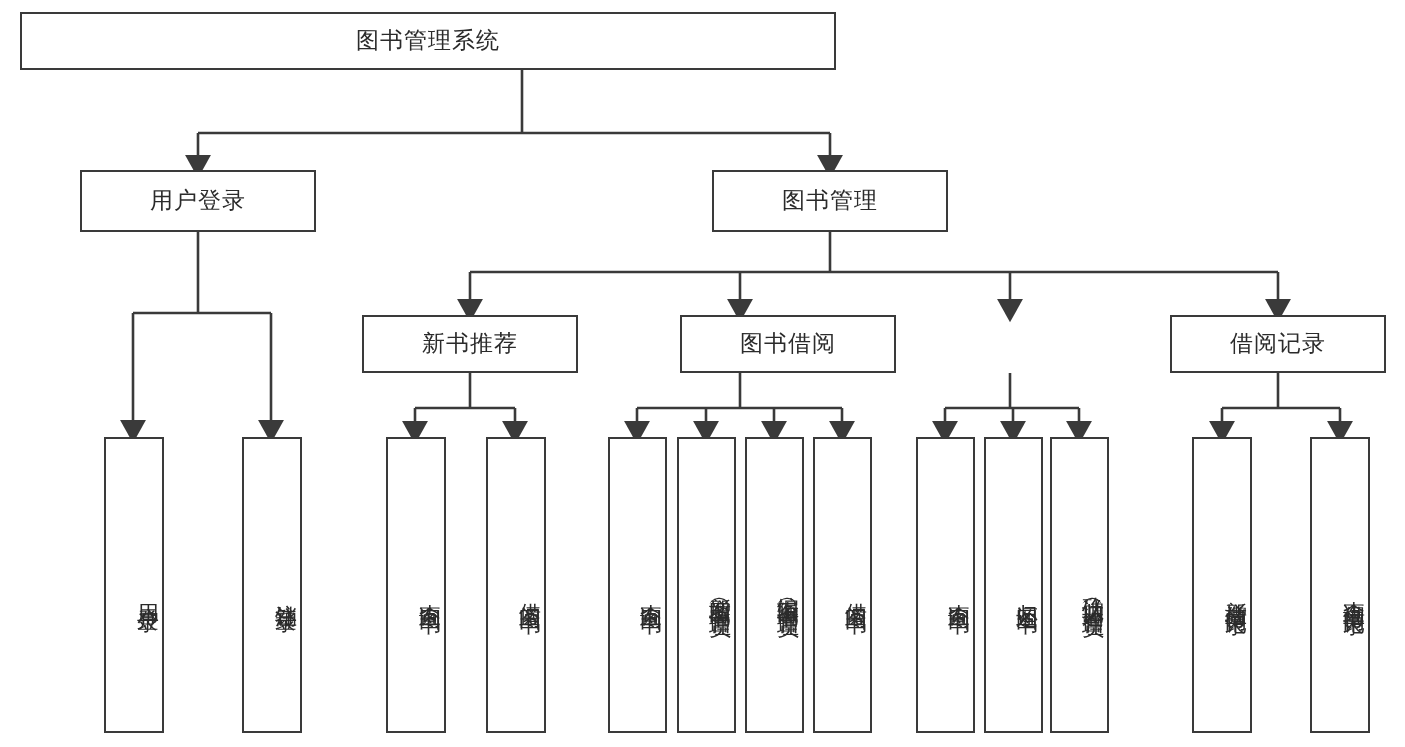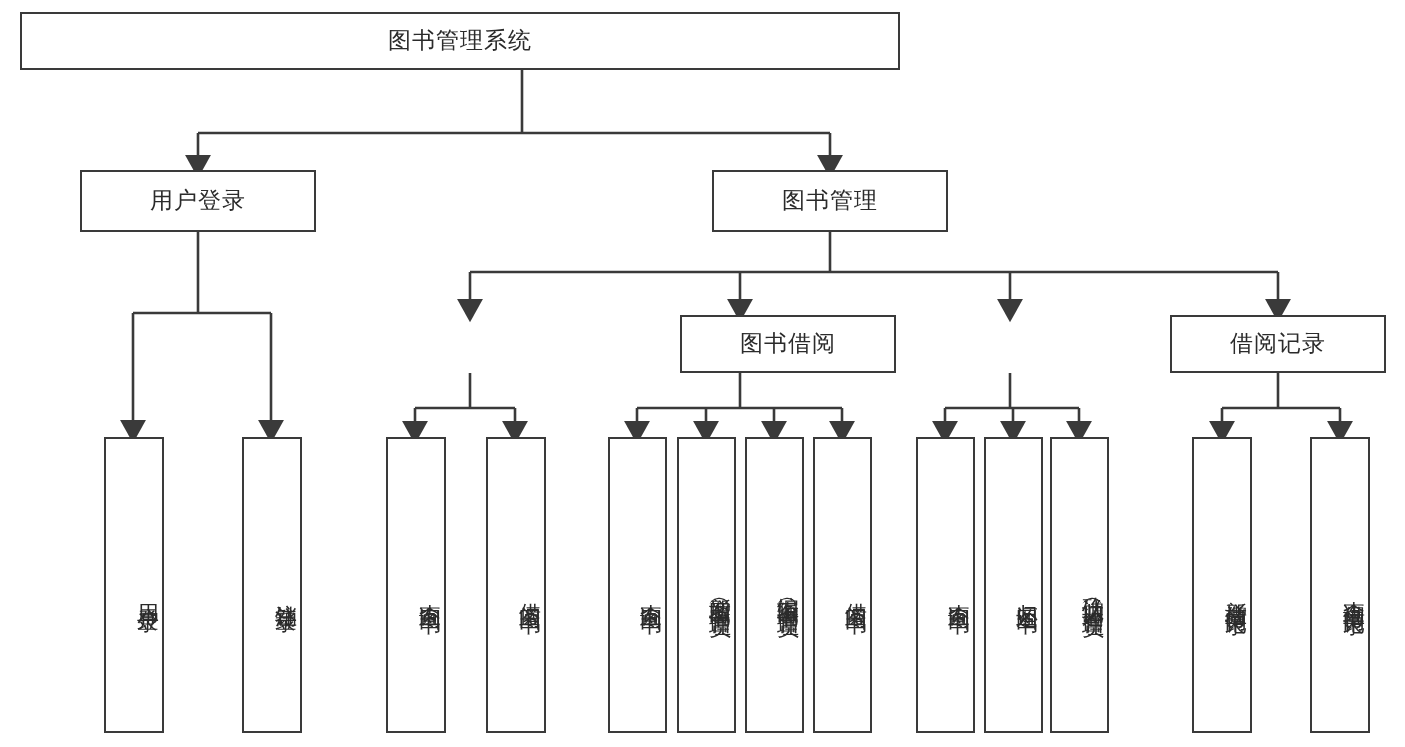--- a/index.html
+++ b/index.html
@@ -116,31 +116,34 @@
       <path d="M1013,408 L1013,424" marker-end="url(#arrow)"></path>
       <path d="M1079,408 L1079,424" marker-end="url(#arrow)"></path>
 
       <path d="M1278,373 L1278,408"></path>
       <path d="M1222,408 L1340,408"></path>
       <path d="M1222,408 L1222,424" marker-end="url(#arrow)"></path>
       <path d="M1340,408 L1340,424" marker-end="url(#arrow)"></path>
     </g>
   </svg>
 
-  <div class="node horiz" style="left:20px; top:12px; width:880px; height:58px;">
+  <div class="node horiz" style="left:20px; top:12px; width:816px; height:58px;">
     <span>图书管理系统</span>
   </div>
 
   <div class="node horiz" style="left:80px; top:170px; width:236px; height:62px;">
     <span>用户登录</span>
   </div>
   <div class="node horiz" style="left:712px; top:170px; width:236px; height:62px;">
     <span>图书管理</span>
   </div>
 
+  <div class="node horiz" style="left:362px; top:315px; width:216px; height:58px;">
+    <span>新书推荐</span>
+  </div>
   <div class="node horiz" style="left:632px; top:315px; width:216px; height:58px;margin-left:48px;">
     <span>图书借阅</span>
   </div>
   <div class="node horiz" style="left:1170px; top:315px; width:216px; height:58px;">
     <span>借阅记录</span>
   </div>
 
   <div class="node leaf" style="left:104px; top:437px; width:60px; height:296px;">
     <span class="vlabel">用户登录</span>
   </div>

